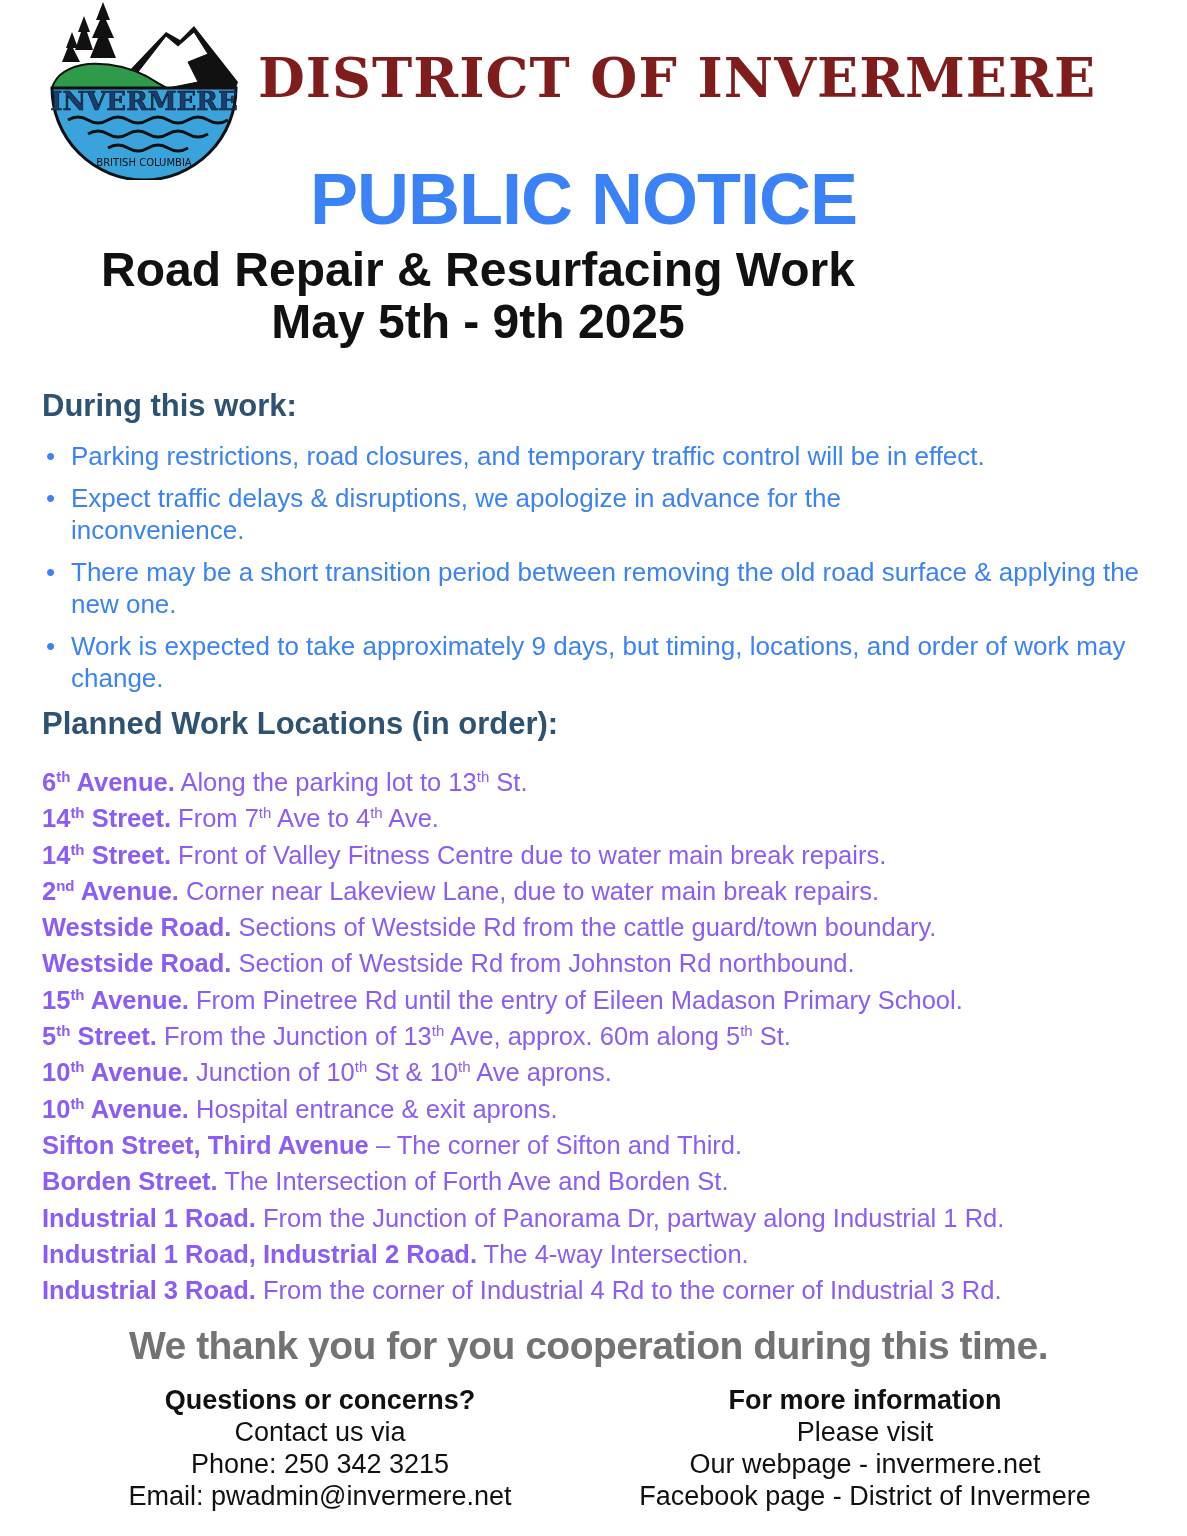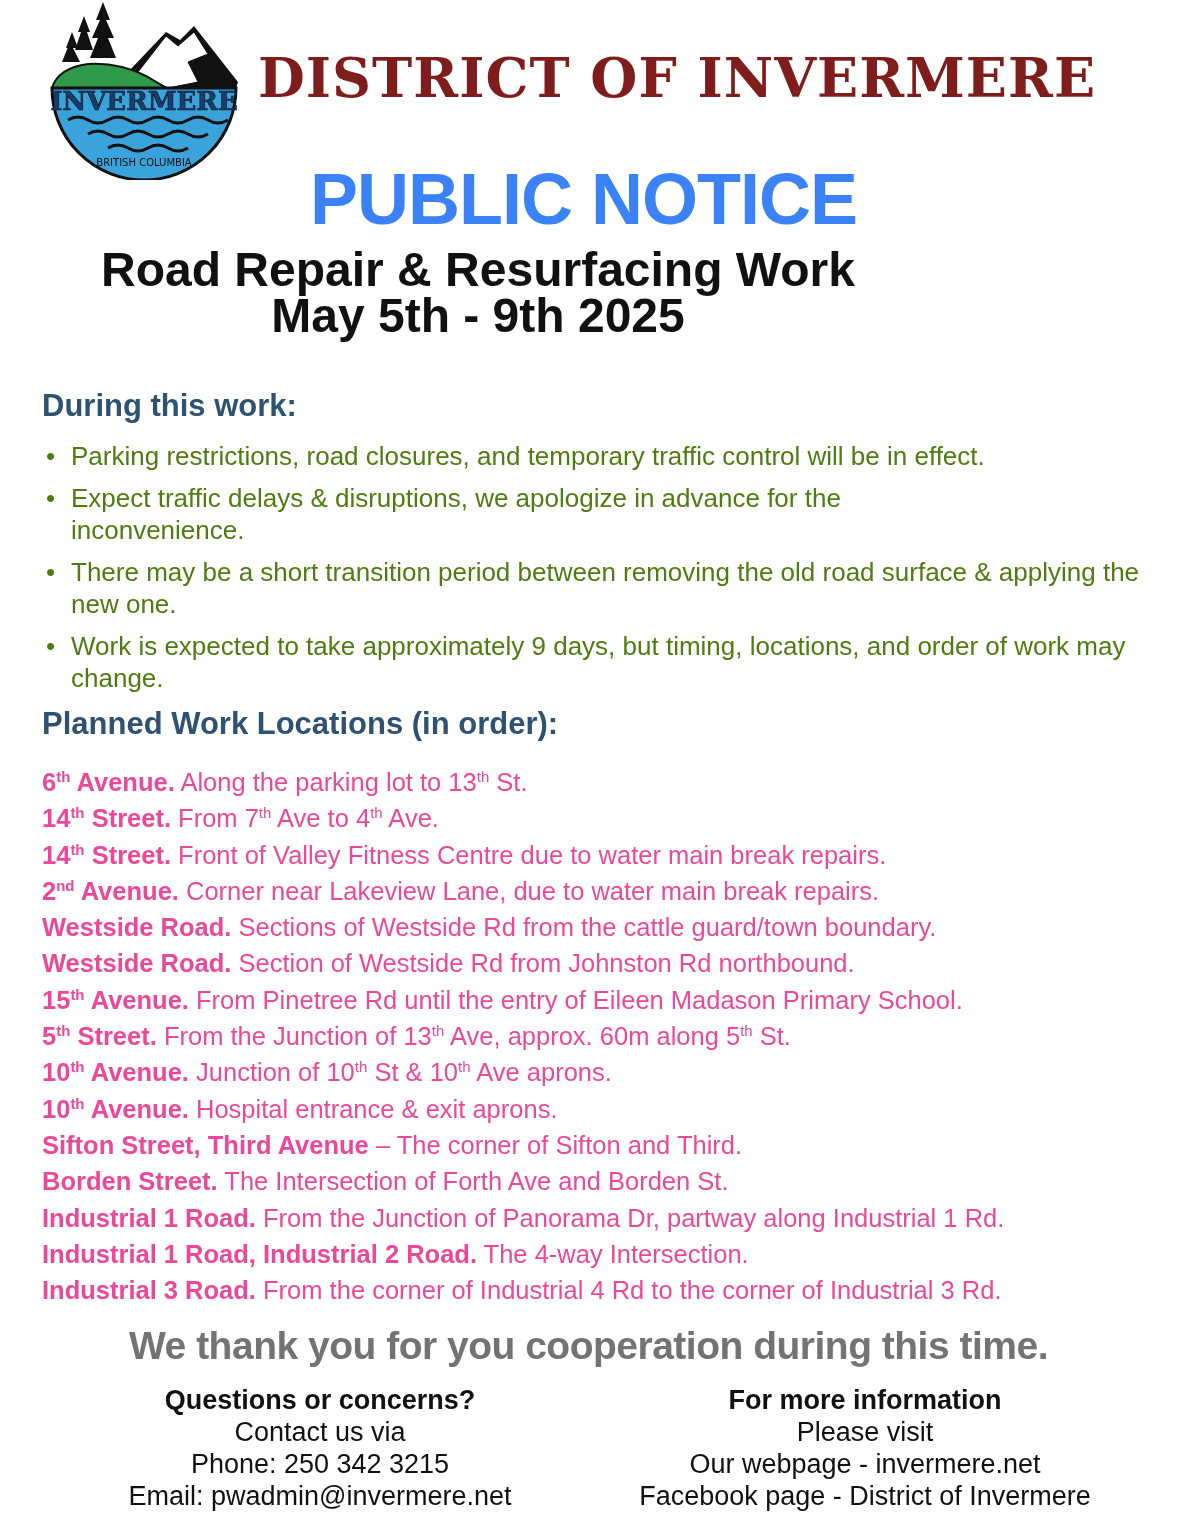--- a/index.html
+++ b/index.html
@@ -2,27 +2,27 @@
 <html><head>
 <meta charset="utf-8">
 <style>
   html, body { margin:0; padding:0; background:#ffffff; }
   body { width:1187px; height:1536px; position:relative; overflow:hidden; font-family:"Liberation Sans", sans-serif; color:#111; }
   .logo { position:absolute; left:48px; top:2px; width:192px; height:178px; }
   .district { position:absolute; left:258px; top:46px; font-family:"DejaVu Serif", serif; font-weight:bold; font-size:54px; letter-spacing:1px; color:#7f1d1d; white-space:nowrap; }
   .public { position:absolute; left:0; width:1187px; top:158px; text-align:center; font-family:"Liberation Sans", sans-serif; font-weight:bold; font-size:72px; color:#3b82f6; padding-right:20px; box-sizing:border-box; letter-spacing:-1px; }
   .sub { position:absolute; left:0; width:966px; text-align:center; font-weight:bold; font-size:48px; color:#111; }
   .sub1 { top:242px; padding-right:10px; box-sizing:border-box; }
-  .sub2 { top:288px; padding-right:10px; box-sizing:border-box; }
+  .sub2 { top:294px; padding-right:10px; box-sizing:border-box; }
   .h2 { position:absolute; left:42px; font-weight:bold; font-size:31px; color:#2e5272; }
   ul.bul { position:absolute; left:44px; top:440px; width:1120px; margin:0; padding:0; list-style:none; }
-  ul.bul li { position:relative; padding-left:27px; font-size:26px; line-height:32px; margin-bottom:10px; color:#4d7c0f; }
+  ul.bul li { position:relative; padding-left:27px; font-size:26px; line-height:32px; margin-bottom:10px; color:#3b82f6; }
   ul.bul li::before { content:"•"; position:absolute; left:2px; top:0; font-size:26px; }
   .locs { position:absolute; left:42px; top:764px; width:1140px; }
-  .loc { font-size:25.5px; line-height:36.3px; white-space:nowrap; color:#ec4899; }
+  .loc { font-size:25.5px; line-height:36.3px; white-space:nowrap; color:#8b5cf6; }
   .loc b { font-weight:bold; }
   .loc sup { font-size:15px; line-height:0; vertical-align:super; }
   .thanks { position:absolute; left:0; width:1187px; top:1324px; text-align:center; font-weight:bold; font-size:39px; color:#737373; padding-right:10px; box-sizing:border-box; letter-spacing:-0.5px; }
   .col { position:absolute; top:1384px; text-align:center; font-size:27px; line-height:32px; color:#111; }
   .col .hd { font-weight:bold; }
   .colL { left:90px; width:460px; }
   .colR { left:590px; width:550px; }
 </style>
 </head>
 <body>

